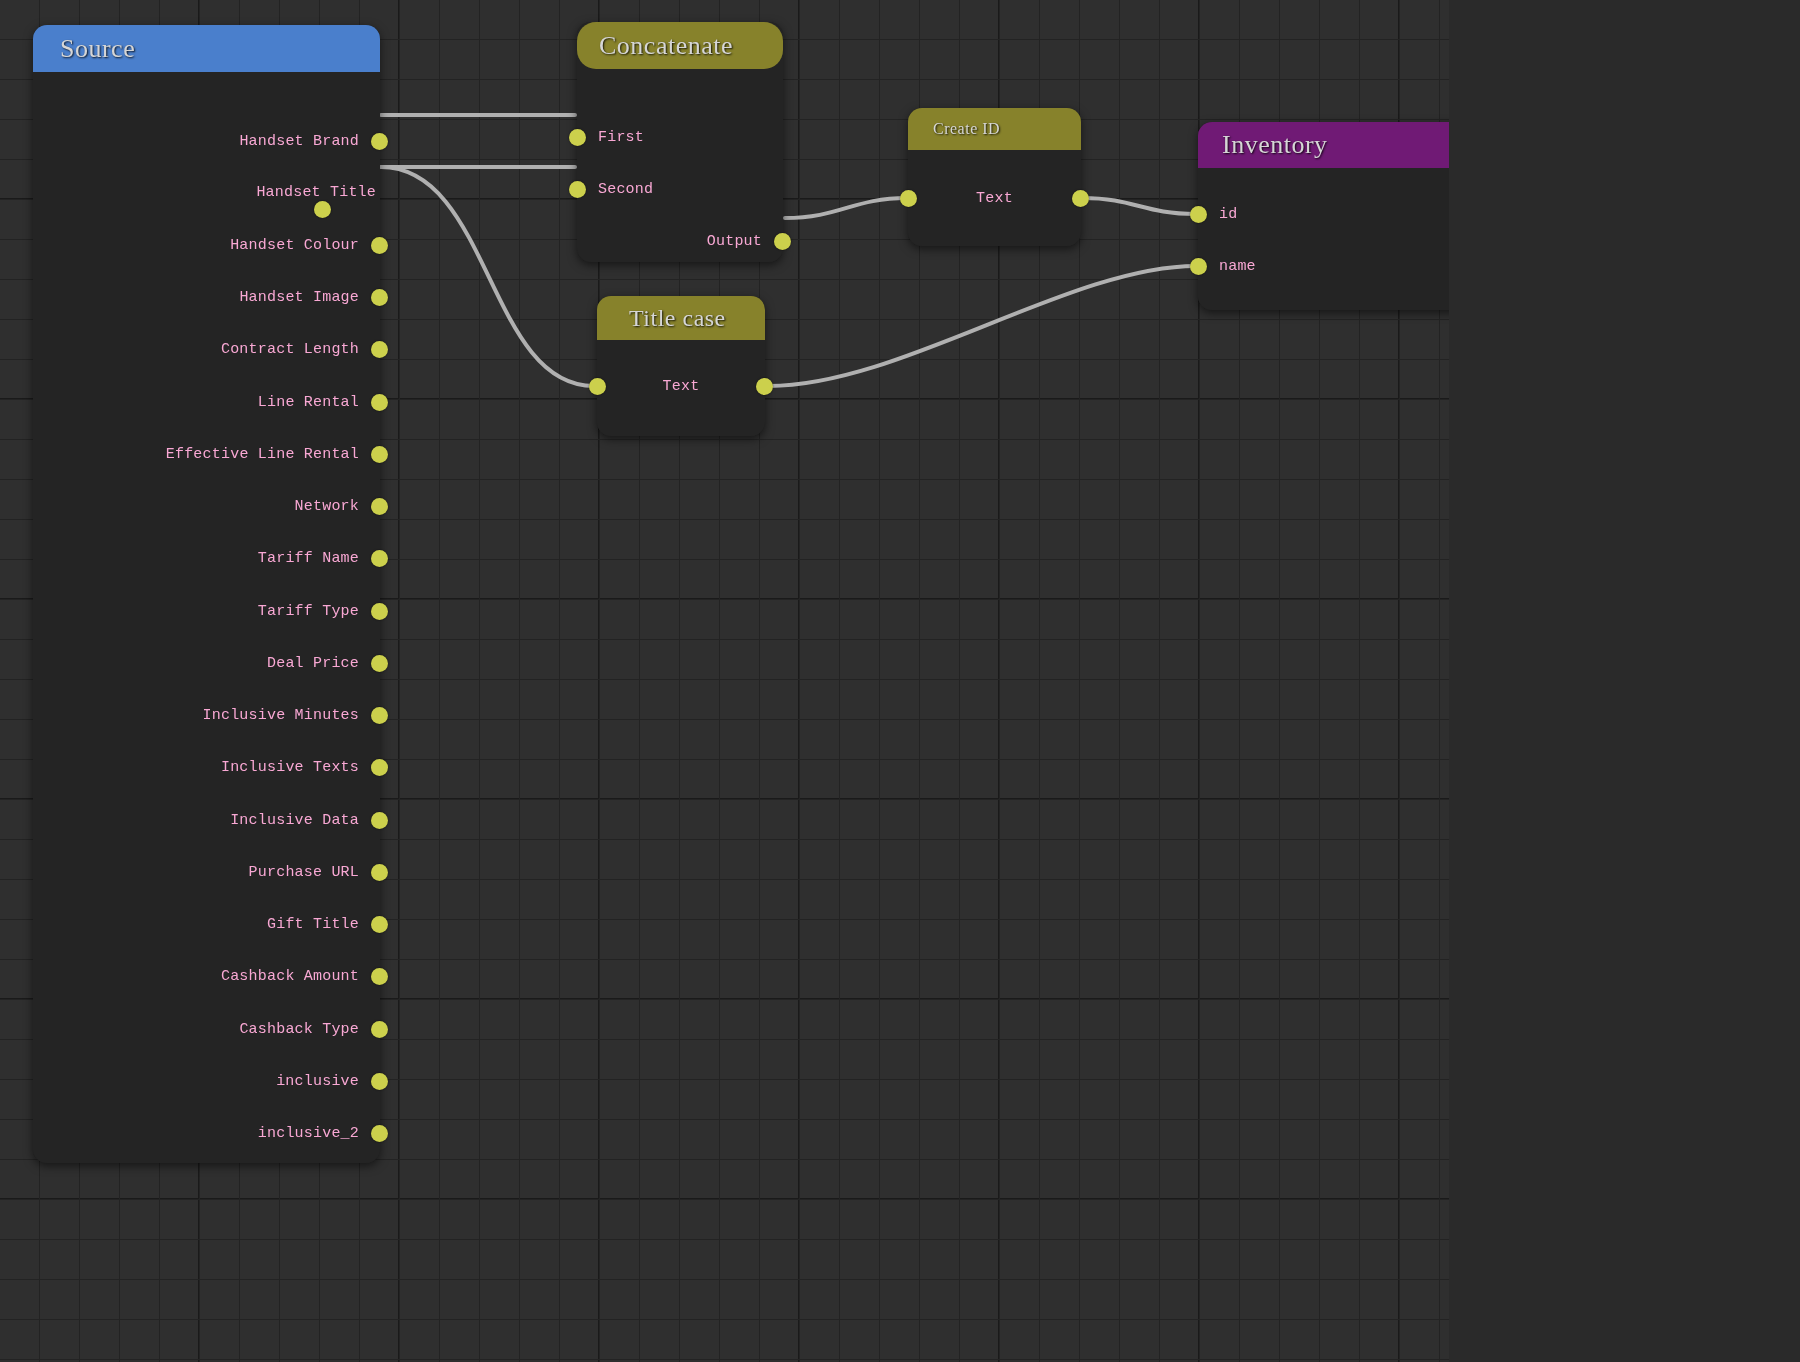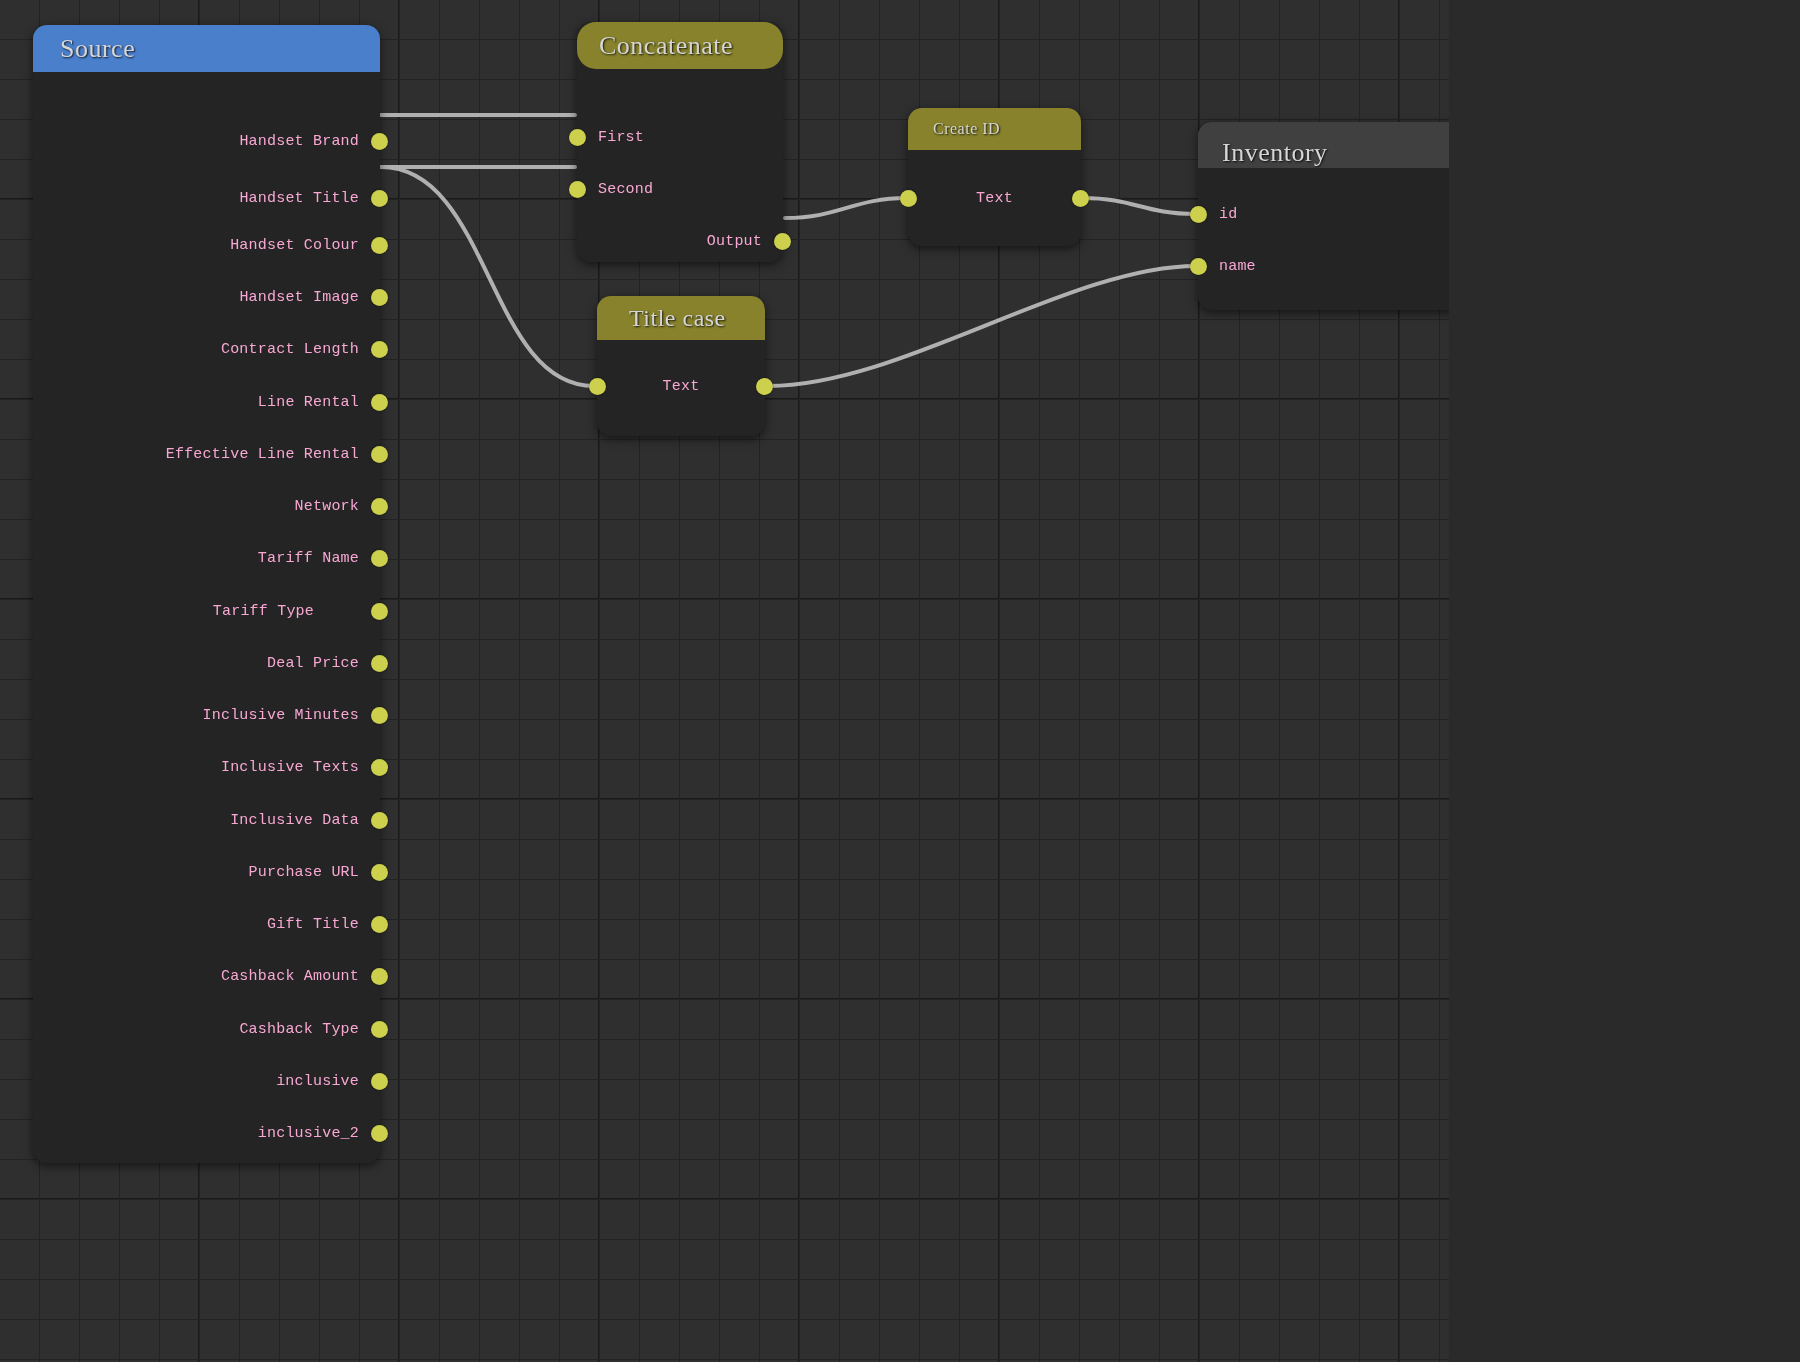--- a/index.html
+++ b/index.html
@@ -61,21 +61,21 @@
     color: #d6d6d6;
     font-family: "Liberation Serif", serif;
     letter-spacing: 0.5px;
     text-shadow: 1px 1px 2px rgba(0,0,0,0.85);
     display: flex;
     align-items: center;
     z-index: 2;
   }
   .node-header.blue   { background: #4a7fcc; }
   .node-header.olive  { background: #87822b; }
-  .node-header.green  { background: #404040; align-items: flex-end; }
+  .node-header.green  { background: #701a75; }
 
   
   .row {
     position: absolute;
     height: 26px;
     display: flex;
     align-items: center;
     z-index: 12;
   }
   .row-label {
@@ -142,21 +142,21 @@
   <div class="node" style="left:33px; top:25px; width:347px; height:1138px;">
     <div class="node-body"></div>
     <div class="node-header blue" style="height:47px; padding-left:27px; font-size:26px;">
       <span>Source</span>
     </div>
 
     <div class="row out" style="top:103px;">
       <span class="row-label">Handset Brand</span>
       <span class="port"></span>
     </div>
-    <div class="row out" style="top:160px;">
+    <div class="row out" style="top:167px;flex-direction:column;">
       <span class="row-label">Handset Title</span>
       <span class="port"></span>
     </div>
     <div class="row out" style="top:207px;">
       <span class="row-label">Handset Colour</span>
       <span class="port"></span>
     </div>
     <div class="row out" style="top:259px;">
       <span class="row-label">Handset Image</span>
       <span class="port"></span>
@@ -174,21 +174,21 @@
       <span class="port"></span>
     </div>
     <div class="row out" style="top:468px;justify-content:space-between;">
       <span class="row-label">Network</span>
       <span class="port"></span>
     </div>
     <div class="row out" style="top:520px;">
       <span class="row-label">Tariff Name</span>
       <span class="port"></span>
     </div>
-    <div class="row out" style="top:573px;gap:45px;">
+    <div class="row out" style="top:573px;">
       <span class="row-label">Tariff Type</span>
       <span class="port"></span>
     </div>
     <div class="row out" style="top:625px;">
       <span class="row-label">Deal Price</span>
       <span class="port"></span>
     </div>
     <div class="row out" style="top:677px;">
       <span class="row-label">Inclusive Minutes</span>
       <span class="port"></span>

